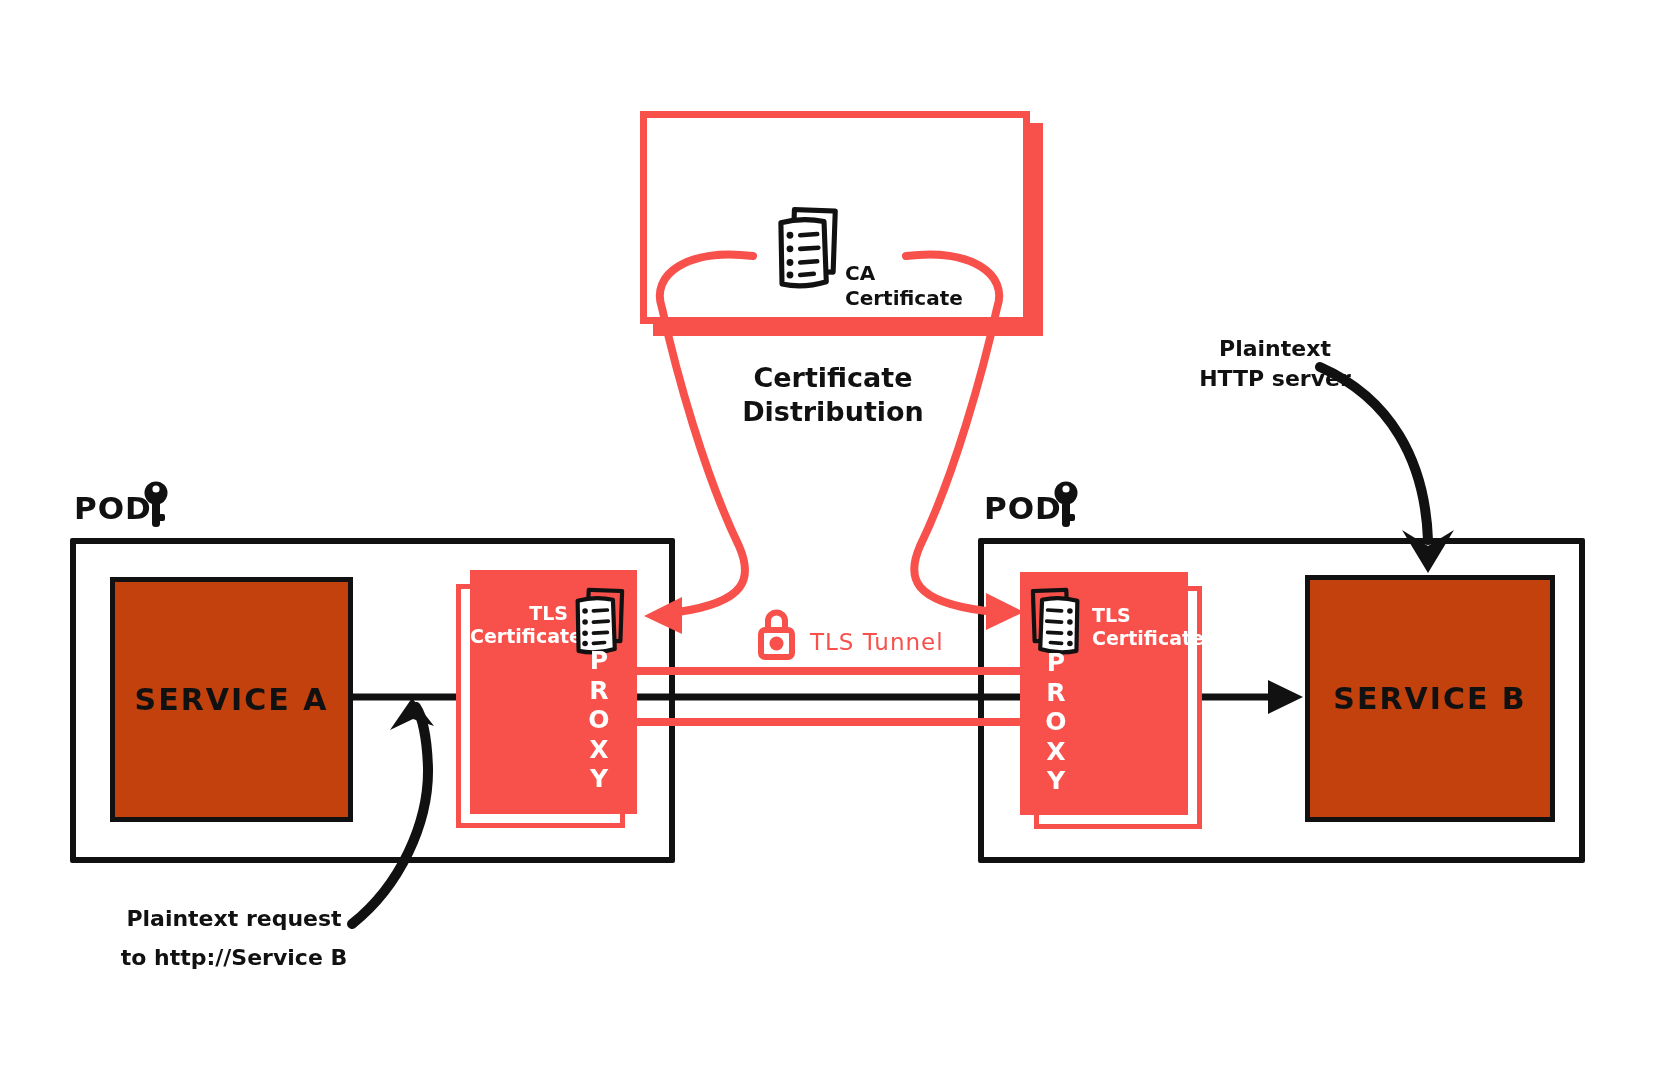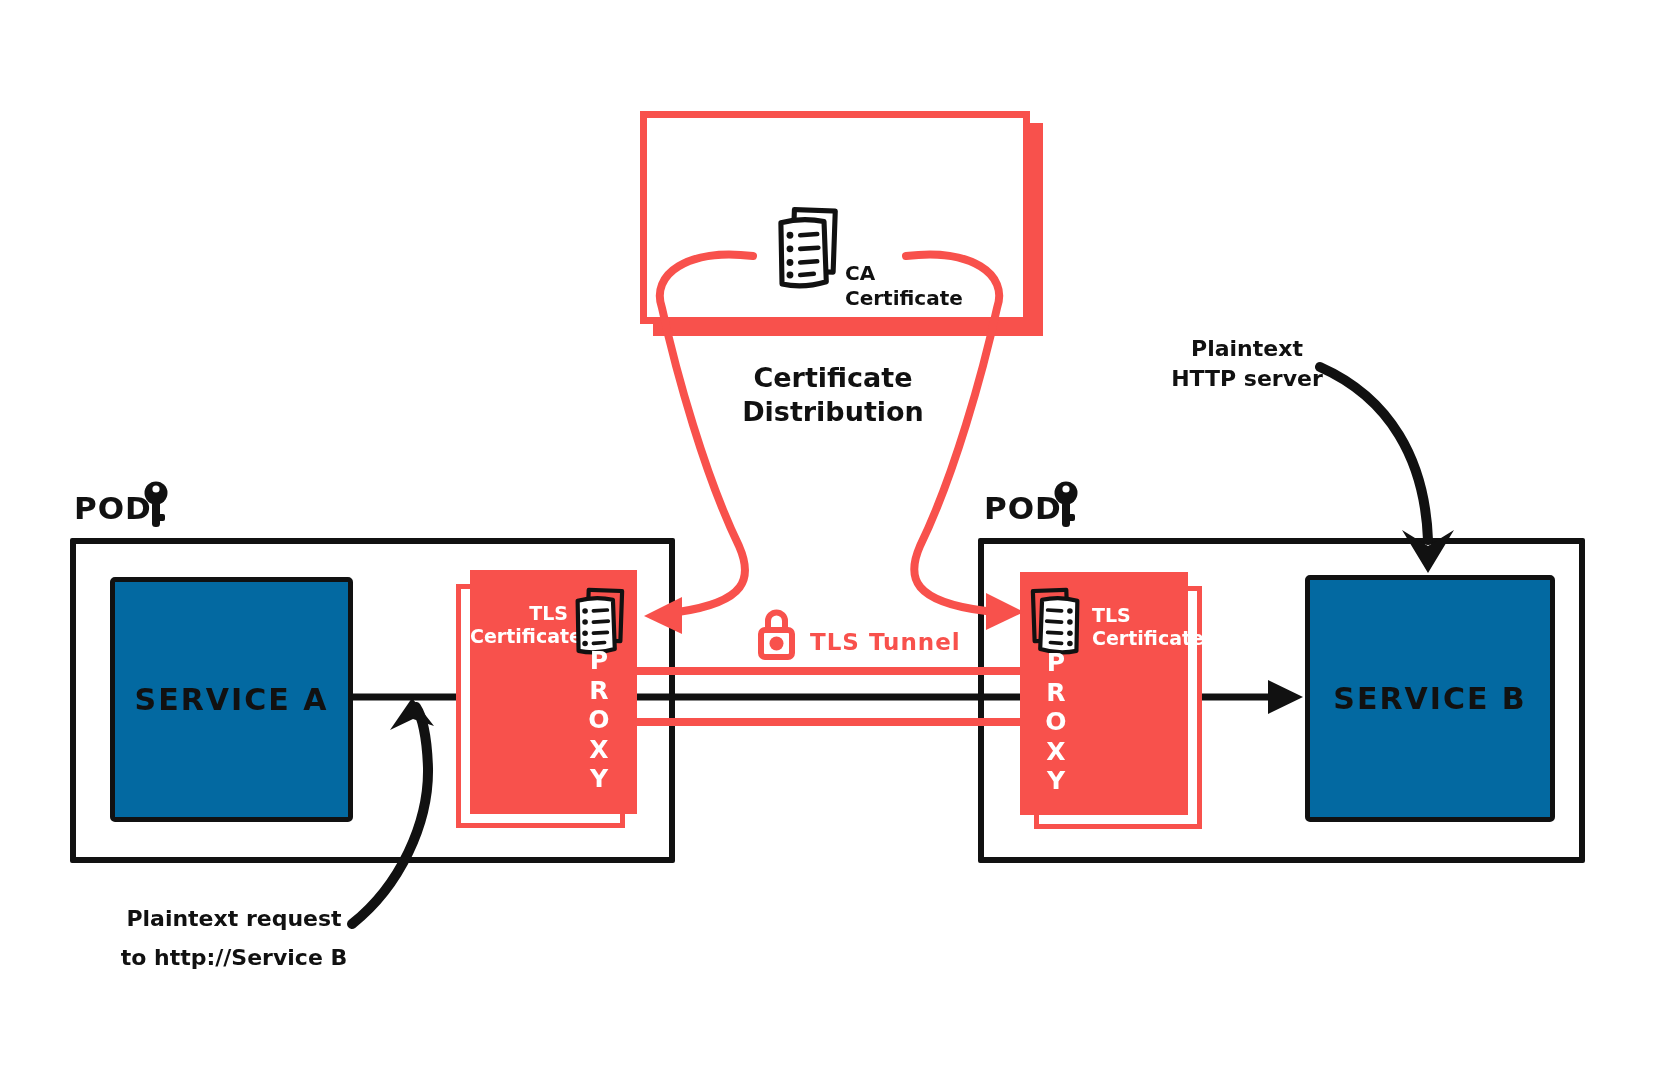--- a/index.html
+++ b/index.html
@@ -18,41 +18,41 @@
   svg{position:absolute;left:0;top:0;overflow:visible;}
   .layer-under{z-index:2;}
   .layer-over{z-index:5;}
   .pre{white-space:pre-line;}
 
   
   .pod-box{border:6px solid var(--ink);background:transparent;z-index:1;border-radius:2px;}
   .pod-label{font-size:31px;font-weight:bold;letter-spacing:1px;z-index:6;}
 
   
-  .service-box{border:5px solid var(--ink);background:#0369a1;z-index:3;
-    display:flex;align-items:center;justify-content:center;border-radius:5px;}
+  .service-box{border:5px solid var(--ink);background:#c2410c;z-index:3;
+    display:flex;align-items:center;justify-content:center;border-radius:0;}
   .service-label{font-size:30px;font-weight:bold;letter-spacing:2px;}
 
   
   .cp-shadow{background:var(--red);z-index:2;}
   .cp-box{border:7px solid var(--red);background:#fff;z-index:3;}
   .cp-title{position:absolute;left:0;top:27px;width:100%;text-align:center;
     color:var(--red);font-size:30px;font-weight:bold;letter-spacing:1px;}
   .cp-ca-label{position:absolute;left:198px;top:143px;font-size:20px;font-weight:bold;line-height:25px;}
 
   
   .proxy-back{border:5px solid var(--red);background:#fff;z-index:4;}
   .proxy-front{background:var(--red);z-index:4;color:#fff;padding-left:35px;}
   .proxy-tls-label{position:absolute;font-size:19px;font-weight:bold;line-height:23px;}
   .proxy-name{position:absolute;font-size:25px;font-weight:bold;line-height:29.6px;
     text-align:center;white-space:pre-line;}
 
   
   .dist-label{z-index:6;text-align:center;font-size:27px;font-weight:bold;line-height:34px;}
-  .tunnel-label{z-index:6;color:var(--red);font-size:23px;font-weight:bold;letter-spacing:1px;}
+  .tunnel-label{z-index:6;color:var(--red);font-size:23px;font-weight:normal;letter-spacing:1px;}
   .annot{z-index:6;text-align:center;font-size:22px;font-weight:bold;line-height:30px;}
 </style>
 </head>
 <body>
 
 <div class="canvas">
 
   <div class="abs pod-box" style="left:70px;top:538px;width:605px;height:325px;"></div>
   <div class="abs pod-box" style="left:978px;top:538px;width:607px;height:325px;"></div>
 
@@ -184,19 +184,19 @@
   </svg>
 
   <div class="abs dist-label pre" style="left:683px;top:361px;width:300px;">Certificate
 Distribution</div>
 
   <div class="abs tunnel-label" style="left:810px;top:629px;">TLS Tunnel</div>
 
   <div class="abs pod-label" style="left:74px;top:490px;">POD</div>
   <div class="abs pod-label" style="left:984px;top:490px;">POD</div>
 
-  <div class="abs annot pre" style="left:1122px;top:334px;width:250px;">Plaintext
+  <div class="abs annot pre" style="left:1150px;top:334px;width:250px;">Plaintext
 HTTP server</div>
 
   <div class="abs annot pre" style="left:84px;top:899px;width:300px;line-height:39px;">Plaintext request
 to http://Service B</div>
 
 </div>
 
 </body></html>

